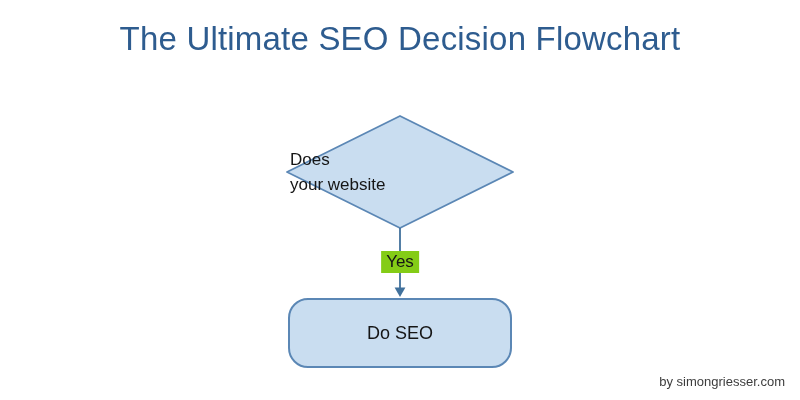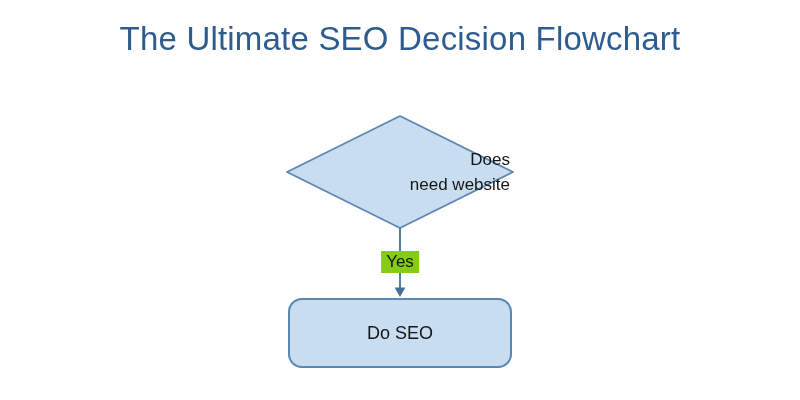--- a/index.html
+++ b/index.html
@@ -48,42 +48,42 @@
     stroke-width: 1.8;
   }
   .arrowhead { fill: var(--arrow-color); }
   .diamond-text {
     position: absolute;
     left: 290px; top: 130px;
     width: 220px; height: 84px;
     display: flex;
     flex-direction: column;
     justify-content: center;
-    align-items: flex-end;
+    align-items: flex-start;
     text-align: center;
     font-size: 17px;
     line-height: 25px;
     color: var(--text-color);
   }
   .connector-label {
     position: absolute;
     left: 50%; top: 251px;
     transform: translateX(-50%);
     background: #84cc16;
     padding: 1px 5px;
     font-size: 17px;
     color: var(--text-color);
   }
   .process-box {
     position: absolute;
     left: 288px; top: 298px;
     width: 224px; height: 70px;
     background: var(--shape-fill);
     border: 2px solid var(--shape-border);
-    border-radius: 14px;
+    border-radius: 20px;
     display: flex;
     justify-content: center;
     align-items: center;
     font-size: 18px;
     color: var(--text-color);
   }
   .attribution {
     position: absolute;
     right: 15px; bottom: 7px;
     font-size: 13px;
@@ -101,23 +101,24 @@
 
     <polygon class="diamond-shape" points="400,116 513,172 400,228 287,172"></polygon>
 
     <line class="connector-line" x1="400" y1="228" x2="400" y2="289"></line>
 
     <polygon class="arrowhead" points="394.6,287.5 405.4,287.5 400,297"></polygon>
   </svg>
 
   <div class="diamond-text">
     <span>Does</span>
-    <span>need website</span>
+    <span>your website</span>
   </div>
 
   <div class="connector-label">Yes</div>
 
   <div class="process-box">
     <span>Do SEO</span>
   </div>
 
+  <div class="attribution">by simongriesser.com</div>
 
 </div>
 
 </body></html>

